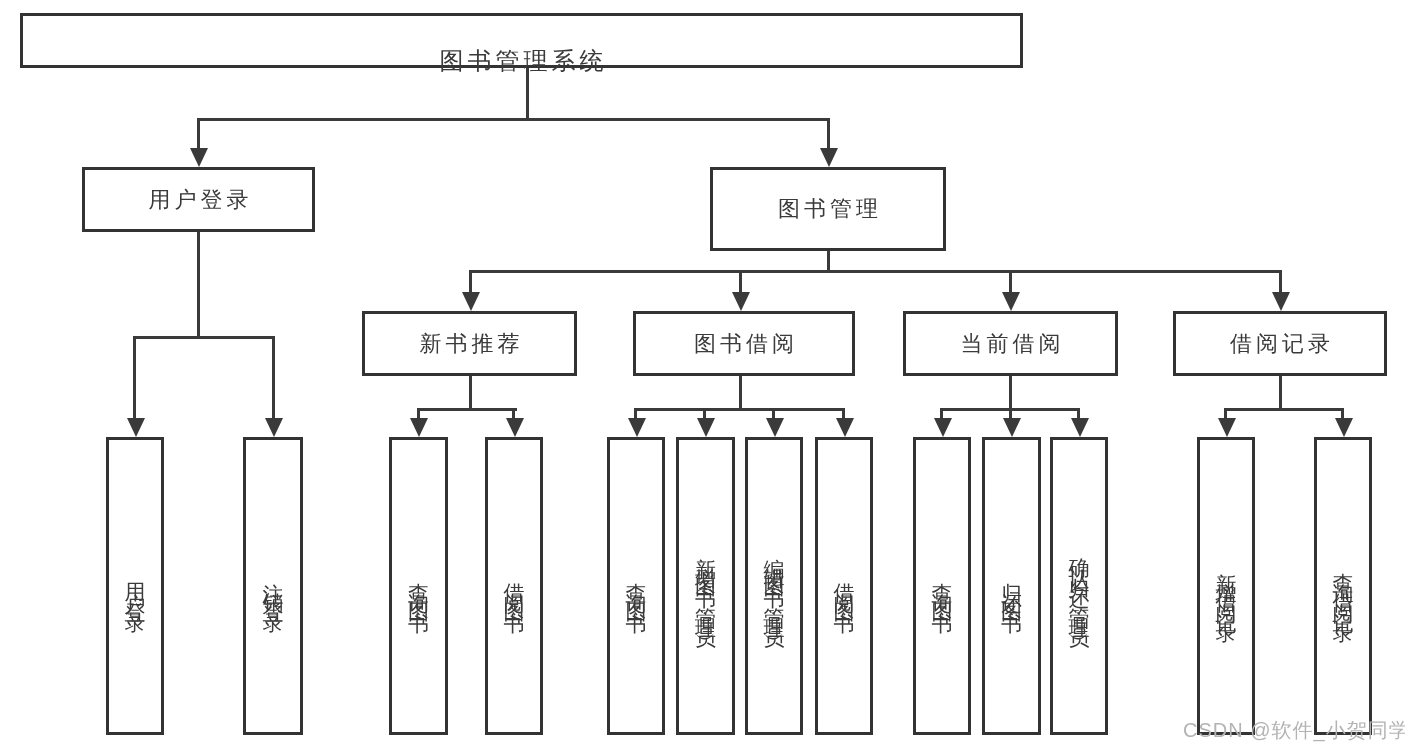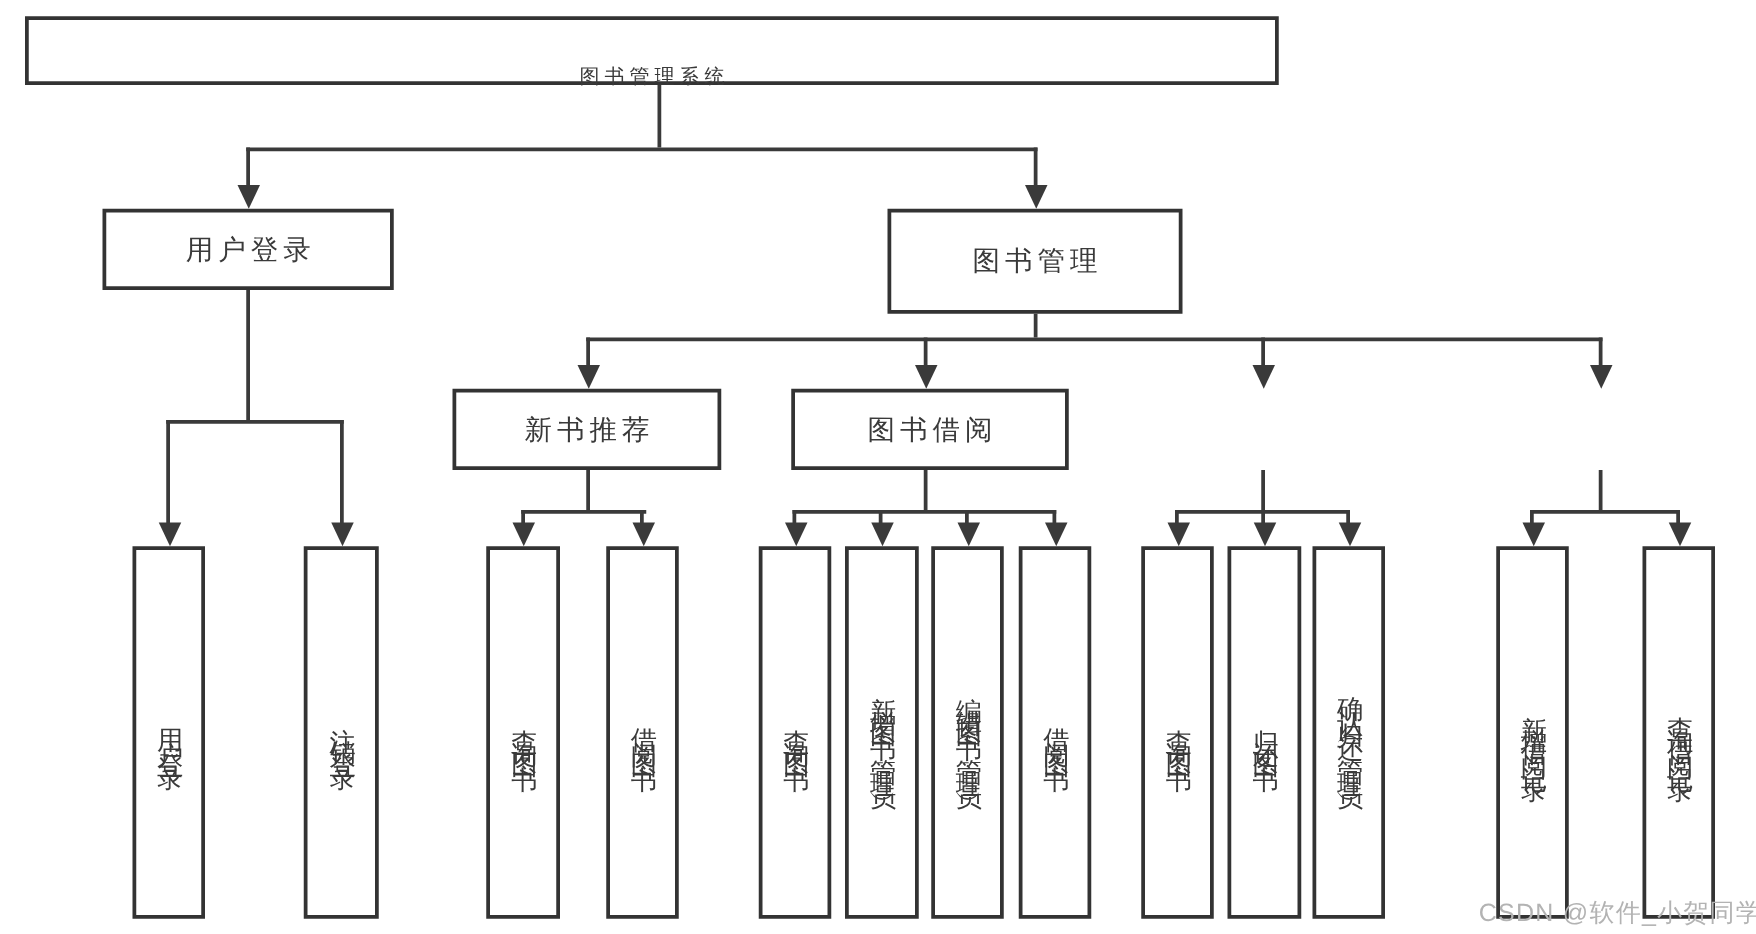--- a/index.html
+++ b/index.html
@@ -6,21 +6,21 @@
   body { font-family:"Liberation Sans", sans-serif; }
   .canvas { position:relative; width:1405px; height:747px; background:#ffffff; overflow:hidden; }
 
   .box {
     position:absolute; box-sizing:border-box;
     border:3px solid #333333; background:#ffffff;
     display:flex; align-items:center; justify-content:center;
     z-index:2;
   }
   .box .lbl { font-size:22px; color:#3a3a3a; letter-spacing:4px; text-indent:4px; white-space:nowrap; }
-  .root .lbl { font-size:16px;margin-top:41px; }
+  .root .lbl { font-size:24px;margin-top:41px; }
 
   .leaf .lbl {
     writing-mode:vertical-rl; text-orientation:mixed;
     font-size:21px; letter-spacing:10px; text-indent:0;
     white-space:nowrap;
   }
 
   .hline { position:absolute; height:3px; background:#3a3a3a; z-index:1; }
   .vline { position:absolute; width:3px;  background:#3a3a3a; z-index:1; }
 
@@ -50,20 +50,26 @@
   </div>
   <div class="box" style="left:710px;top:167px;width:236px;height:84px">
     <span class="lbl">图书管理</span>
   </div>
 
   <div class="box" style="left:633px;top:311px;width:222px;height:65px">
     <span class="lbl">图书借阅</span>
   </div>
   <div class="box" style="left:362px;top:311px;width:215px;height:65px">
     <span class="lbl">新书推荐</span>
+  </div>
+  <div class="box" style="left:903px;top:311px;width:215px;height:65px">
+    <span class="lbl">当前借阅</span>
+  </div>
+  <div class="box" style="left:1173px;top:311px;width:214px;height:65px">
+    <span class="lbl">借阅记录</span>
   </div>
 
   <div class="box leaf" style="left:106px;top:437px;width:58px;height:298px">
     <span class="lbl">用户登录</span>
   </div>
   <div class="box leaf" style="left:243px;top:437px;width:60px;height:298px">
     <span class="lbl">注销登录</span>
   </div>
 
   <div class="box leaf" style="left:389px;top:437px;width:59px;height:298px">

